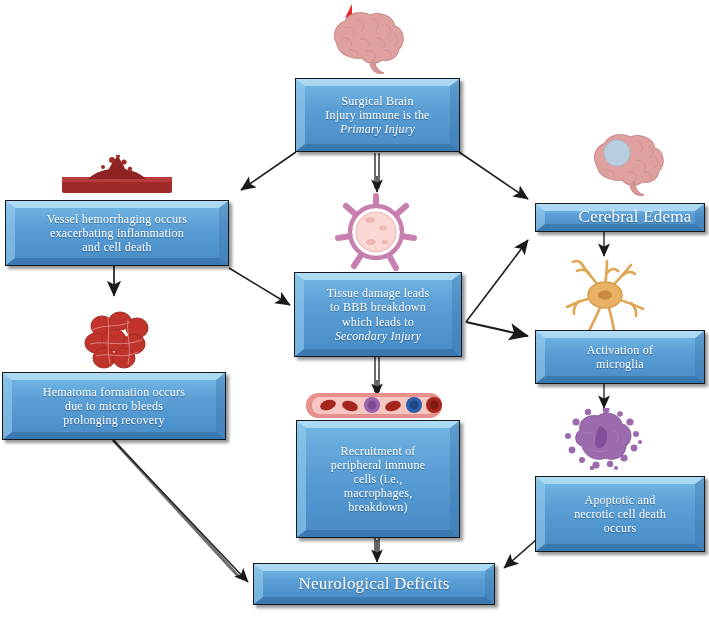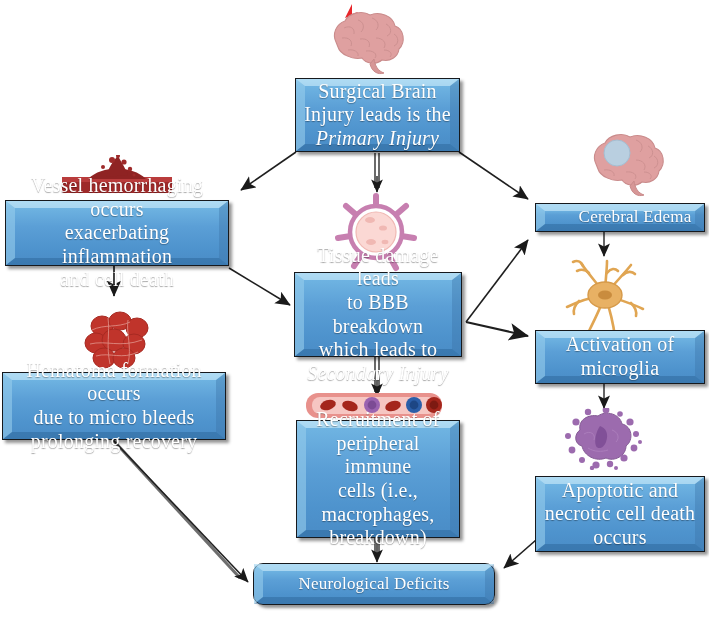--- a/index.html
+++ b/index.html
@@ -22,21 +22,21 @@
   .node {
     position: absolute;
     box-sizing: border-box;
     border: 1.5px solid #16191d;
     color: #ffffff;
     text-align: center;
     display: flex;
     align-items: center;
     justify-content: center;
     line-height: 1.18;
-    font-size: 20px;
+    font-size: 12px;
     letter-spacing: 0.2px;
     background:
       linear-gradient(to bottom,
         #8ecbee 0px, #6fb4e2 6px,
         #5b9fd6 40%, #4e93cd 75%, #4a8cc6 100%);
     box-shadow: 3px 3px 3px rgba(0,0,0,0.42);
     text-shadow: 0 1px 1px rgba(0,0,0,0.35);
     z-index: 4;
   }
   
@@ -52,21 +52,21 @@
     box-sizing: border-box;
   }
   .node .txt {
     position: relative;
     z-index: 2;
     padding: 0 6px;
     width: 100%;
   }
   .node .ital { font-style: italic; }
   .node.single { font-size: 17px; padding-left: 30px; }
-  .node.wide-label { font-size: 17px; border-radius: 10px; }
+  .node.wide-label { font-size: 17px; }
 
   
   #arrows {
     position: absolute;
     left: 0; top: 0;
     width: 709px;
     height: 617px;
     z-index: 2;
   }
   
@@ -329,21 +329,21 @@
         <path d="M22,26 C28,22 34,26 32,32"></path>
         <path d="M50,22 C56,24 58,30 54,34"></path>
         <path d="M26,40 C32,44 40,44 46,42"></path>
       </g>
     </svg>
   </div>
 
   <div class="node" style="left:295px; top:78px; width:165px; height:74px;">
     <div class="txt">
       <div>Surgical  Brain</div>
-      <div>Injury leads  is the</div>
+      <div>Injury immune  is the</div>
       <div class="ital">Primary Injury</div>
     </div>
   </div>
 
   <div class="node" style="left:5px; top:200px; width:224px; height:66px;">
     <div class="txt">
       <div>Vessel hemorrhaging  occurs</div>
       <div>exacerbating  inflammation</div>
       <div>and  cell  death</div>
     </div>

